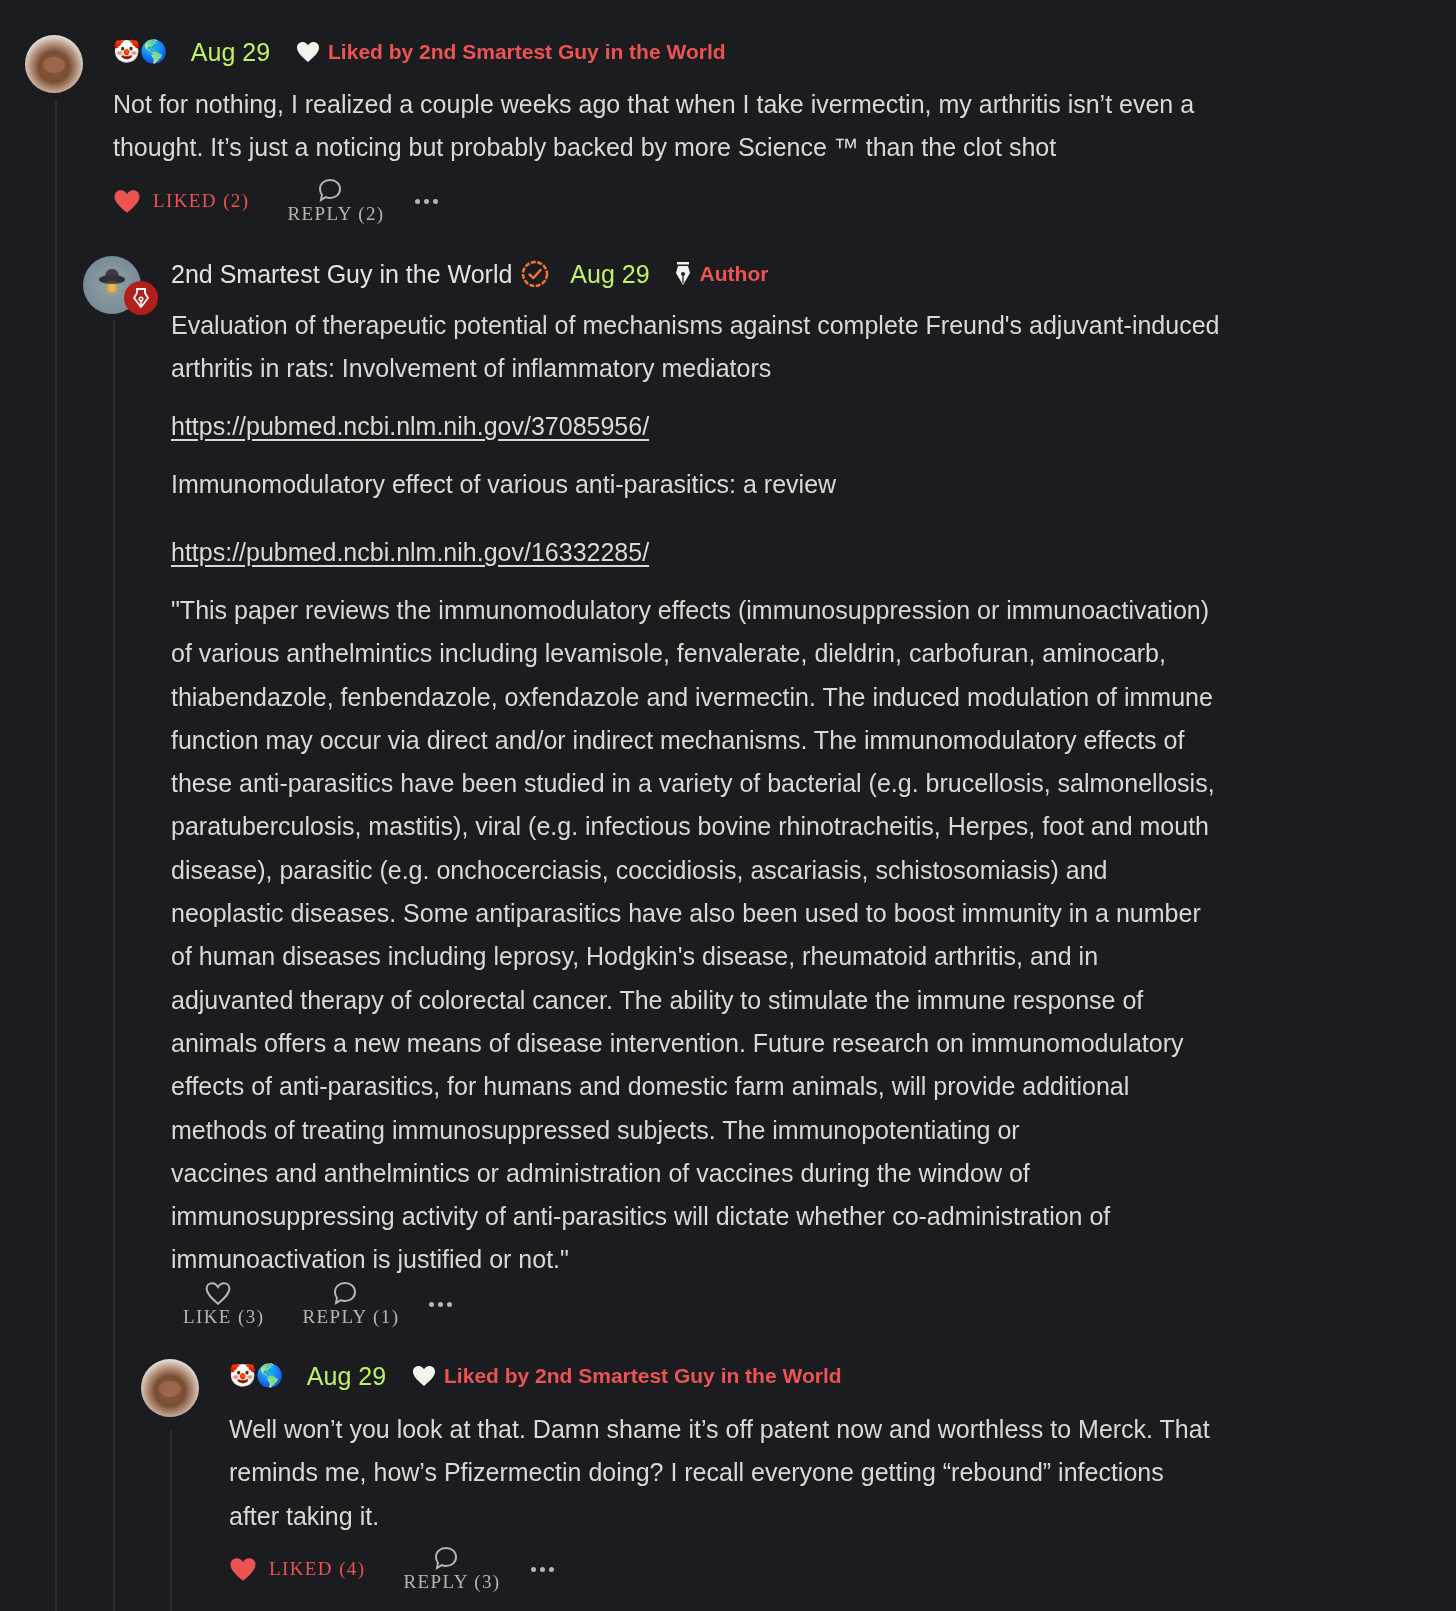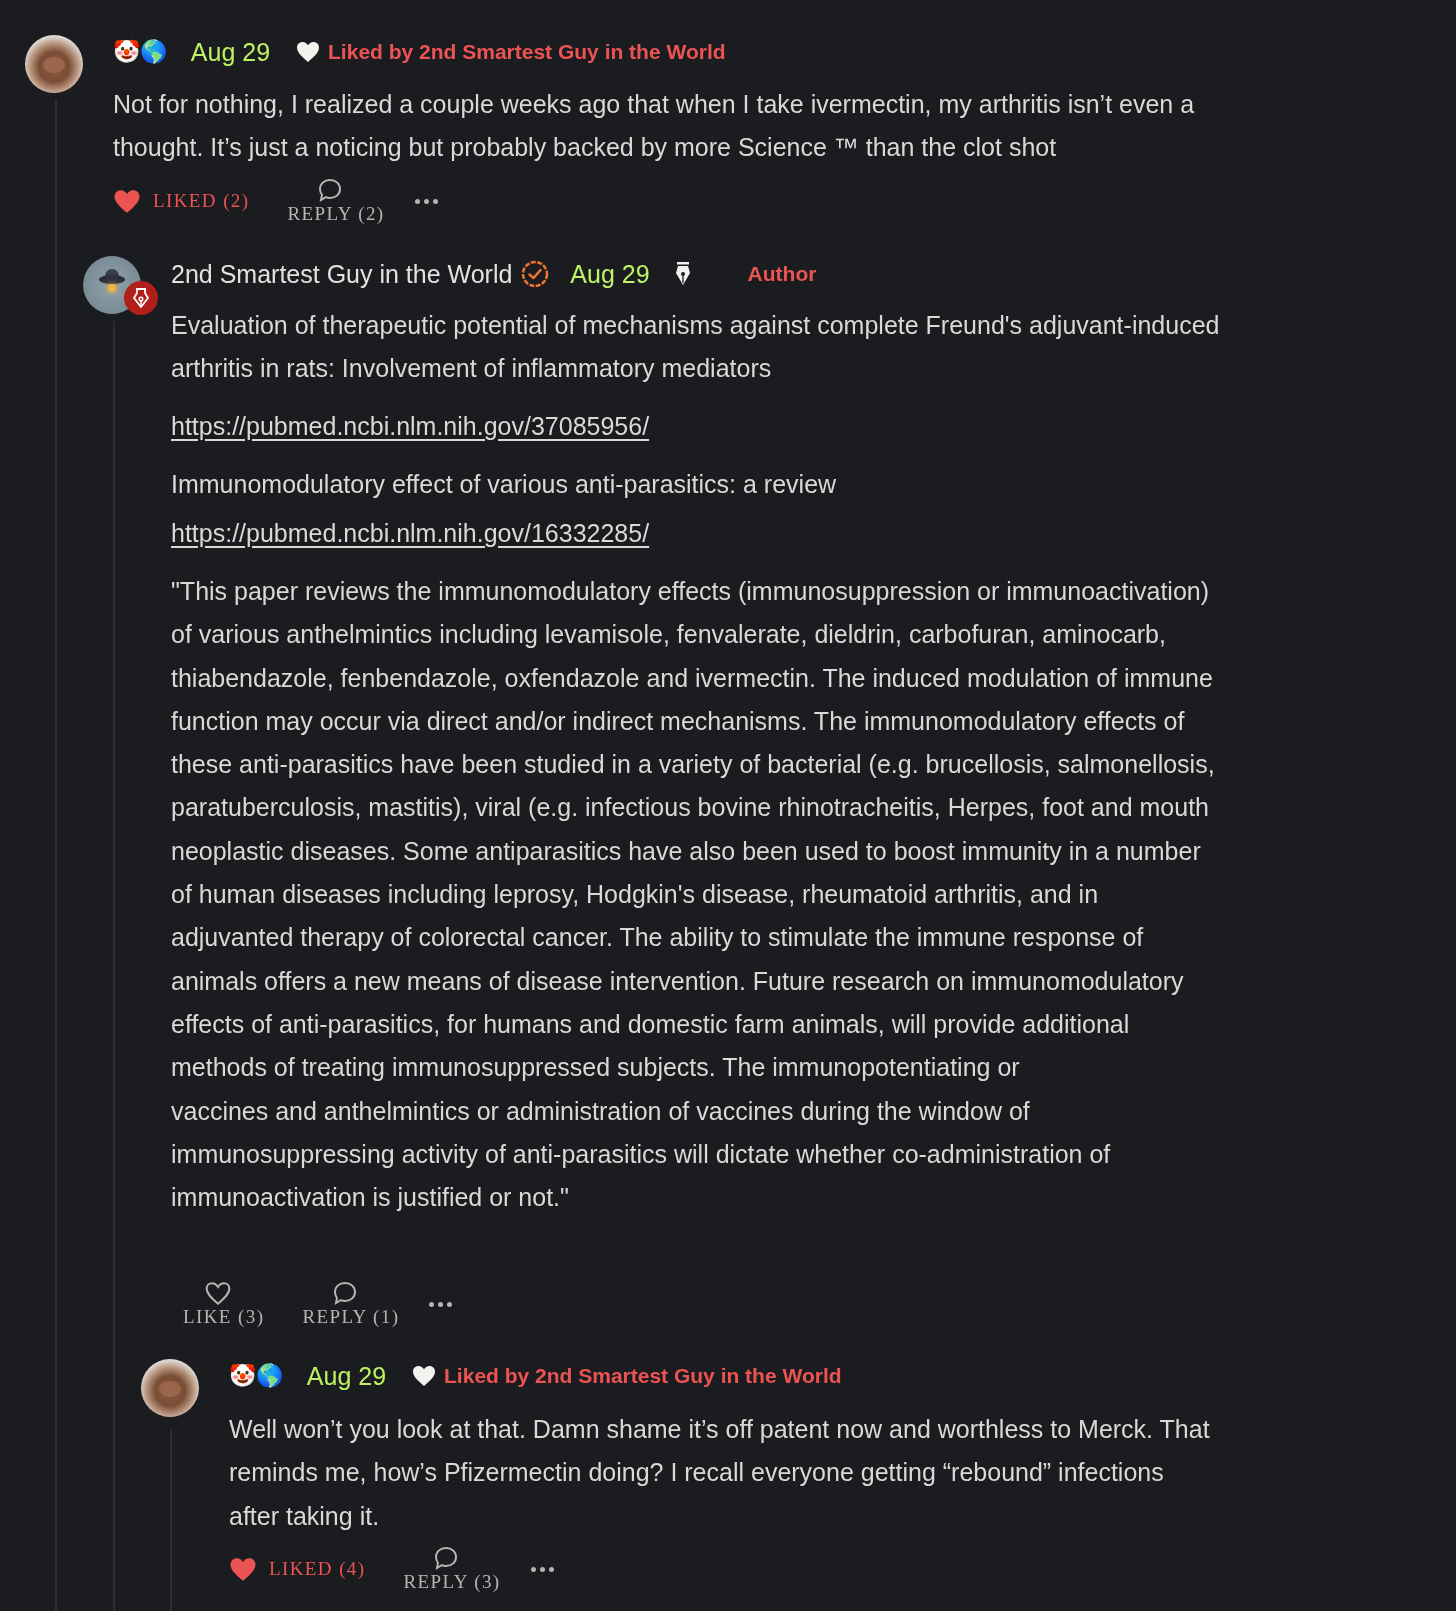--- a/index.html
+++ b/index.html
@@ -44,21 +44,21 @@
   }
   .header-row {
     position:absolute; display:flex; align-items:center; white-space:nowrap;
   }
   .emoji { font-size:22px; line-height:1; margin-right:1px; }
   .date { font-size:25px; color:#bef264; margin-left:22px; }
   .liked-by { display:flex; align-items:center; margin-left:26px; }
   .liked-by-text { color:#ec5353; font-size:21px; font-weight:bold; margin-left:8px; }
   .username { font-size:25px; color:#e2e2df; }
   .verified { margin-left:8px; display:inline-flex; }
-  .author-tag { display:flex; align-items:center; margin-left:24px;gap:48px; }
+  .author-tag { display:flex; align-items:center; margin-left:24px; }
   .author-text { color:#ec5353; font-size:21px; font-weight:bold; margin-left:8px; }
   .body-text {
     position:absolute; font-size:25px; line-height:43.3px; color:#d9d9d6;
   }
   .body-text p { margin:0; }
   .link { color:#d9d9d6; text-decoration:underline; text-underline-offset:4px;text-align:right; }
   .actions {
     position:absolute; display:flex; align-items:center; white-space:nowrap;
     font-size:19px; letter-spacing:1.4px;font-family:Liberation Serif, serif;
   }
@@ -148,28 +148,29 @@
         </svg>
       <span class="author-text">Author</span>
     </span>
   </div>
 
   <div class="body-text" style="left:171px; top:304px; width:1280px;">
     <p>Evaluation of therapeutic potential of mechanisms against complete Freund's adjuvant-induced</p>
     <p>arthritis in rats: Involvement of inflammatory mediators</p>
     <p style="margin-top:14.5px;"><a class="link">https://pubmed.ncbi.nlm.nih.gov/37085956/</a></p>
     <p style="margin-top:14.5px;">Immunomodulatory effect of various anti-parasitics: a review</p>
-    <p style="margin-top:6px;"><a class="link">https://pubmed.ncbi.nlm.nih.gov/16332285/</a></p>
+    <p style="margin-top:25px;"><a class="link">https://pubmed.ncbi.nlm.nih.gov/16332285/</a></p>
     <div style="margin-top:14.5px;">
       <p>"This paper reviews the immunomodulatory effects (immunosuppression or immunoactivation)</p>
       <p>of various anthelmintics including levamisole, fenvalerate, dieldrin, carbofuran, aminocarb,</p>
       <p>thiabendazole, fenbendazole, oxfendazole and ivermectin. The induced modulation of immune</p>
       <p>function may occur via direct and/or indirect mechanisms. The immunomodulatory effects of</p>
       <p>these anti-parasitics have been studied in a variety of bacterial (e.g. brucellosis, salmonellosis,</p>
       <p>paratuberculosis, mastitis), viral (e.g. infectious bovine rhinotracheitis, Herpes, foot and mouth</p>
+      <p>disease), parasitic (e.g. onchocerciasis, coccidiosis, ascariasis, schistosomiasis) and</p>
       <p>neoplastic diseases. Some antiparasitics have also been used to boost immunity in a number</p>
       <p>of human diseases including leprosy, Hodgkin's disease, rheumatoid arthritis, and in</p>
       <p>adjuvanted therapy of colorectal cancer. The ability to stimulate the immune response of</p>
       <p>animals offers a new means of disease intervention. Future research on immunomodulatory</p>
       <p>effects of anti-parasitics, for humans and domestic farm animals, will provide additional</p>
       <p>methods of treating immunosuppressed subjects. The immunopotentiating or</p>
       <p>vaccines and anthelmintics or administration of vaccines during the window of</p>
       <p>immunosuppressing activity of anti-parasitics will dictate whether co-administration of</p>
       <p>immunoactivation is justified or not."</p>
     </div>

